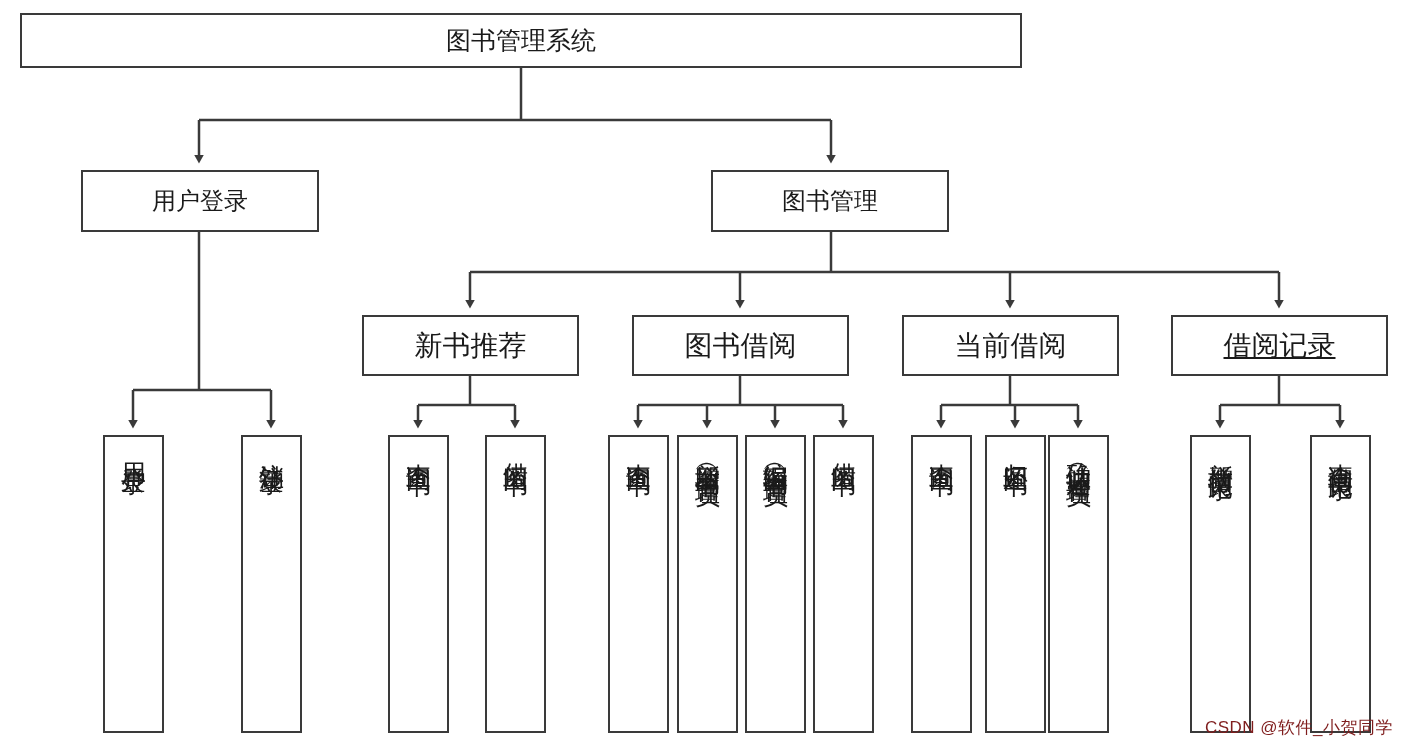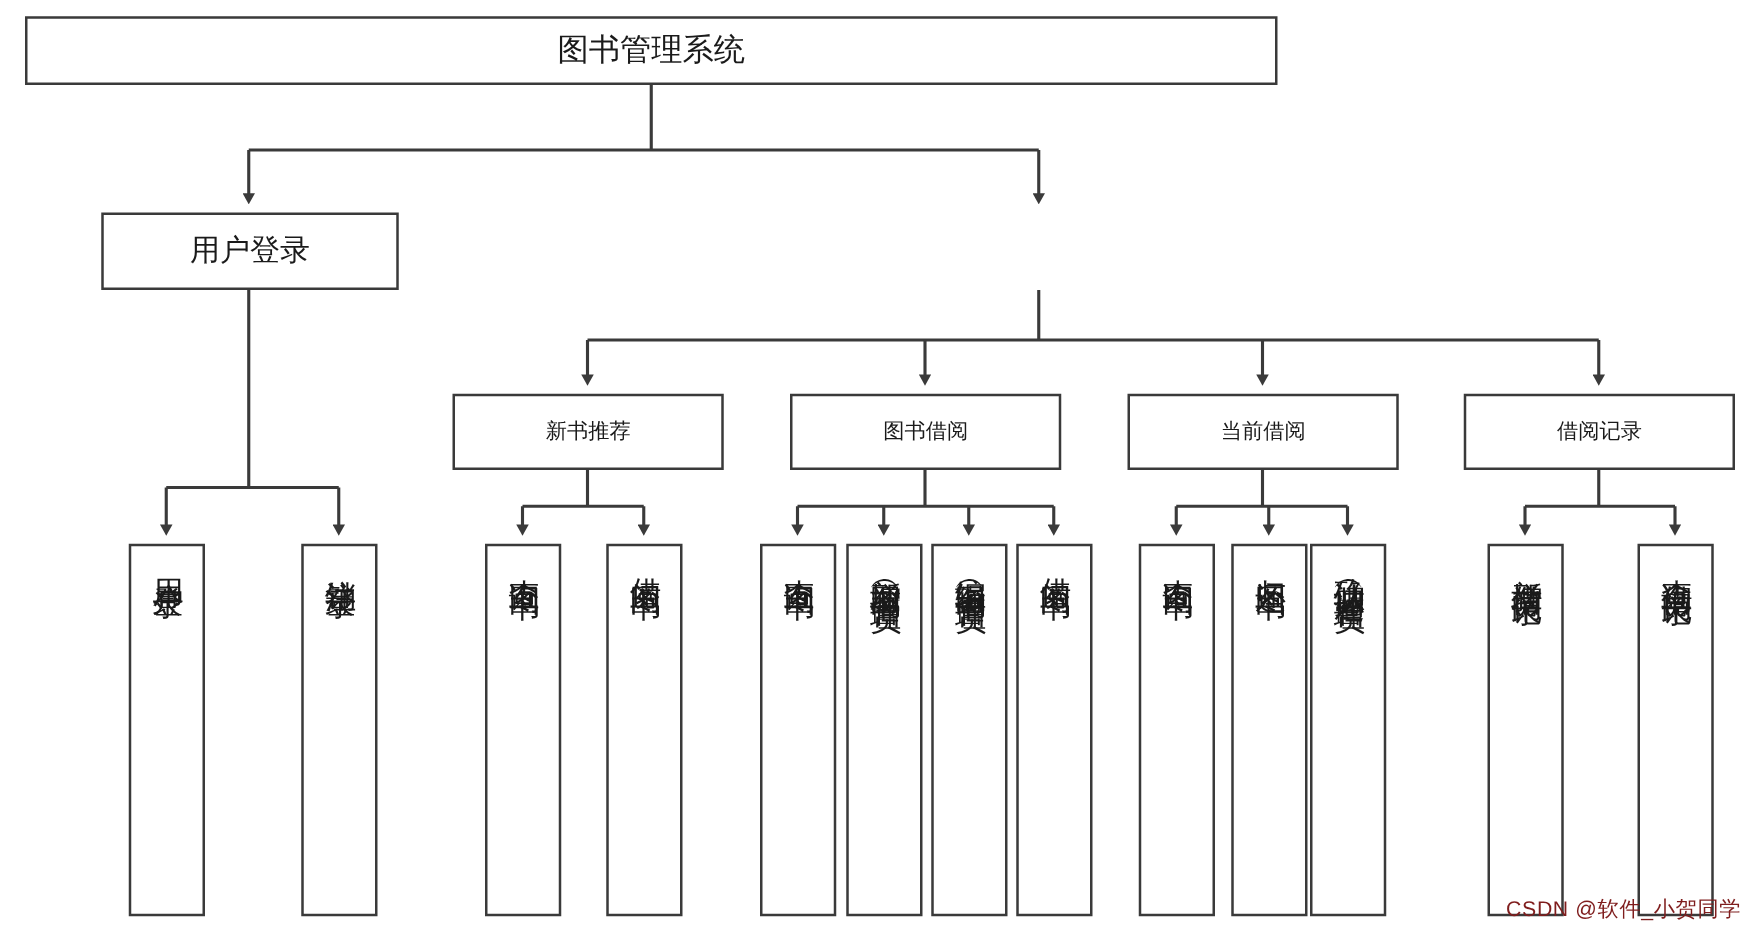--- a/index.html
+++ b/index.html
@@ -35,21 +35,21 @@
     justify-content: center;
     color: #1a1a1a;
   }
   .node .label {
     line-height: 1.18;
     text-align: right;
     white-space: nowrap;
   }
   .node.root .label { font-size: 25px; }
   .node.lvl2 .label { font-size: 24px; }
-  .node.lvl3 .label { font-size: 17px; }
+  .node.lvl3 .label { font-size: 28px; }
   .node.leaf {
     align-items: flex-start;
     justify-content: center;
     padding-top: 6px;
   }
   .node.leaf .label {
     writing-mode: vertical-rl;
     text-orientation: upright;
     font-size: 25px;
     letter-spacing: 3px;
@@ -122,31 +122,34 @@
     </g>
   </svg>
 
   <div class="node root" style="left:20px; top:13px; width:1002px; height:55px;">
     <span class="label">图书管理系统</span>
   </div>
 
   <div class="node lvl2" style="left:81px; top:170px; width:238px; height:62px;">
     <span class="label">用户登录</span>
   </div>
+  <div class="node lvl2" style="left:711px; top:170px; width:238px; height:62px;">
+    <span class="label">图书管理</span>
+  </div>
 
   <div class="node lvl3" style="left:362px; top:315px; width:217px; height:61px;">
     <span class="label">新书推荐</span>
   </div>
   <div class="node lvl3" style="left:902px; top:315px; width:217px; height:61px;">
     <span class="label">当前借阅</span>
   </div>
   <div class="node lvl3" style="left:632px; top:315px; width:217px; height:61px;">
     <span class="label">图书借阅</span>
   </div>
-  <div class="node lvl3" style="left:1171px; top:315px; width:217px; height:61px;">
+  <div class="node lvl3" style="left:1171px; top:315px; width:217px; height:61px;text-decoration:underline;">
     <span class="label">借阅记录</span>
   </div>
 
   <div class="node leaf" style="left:103px; top:435px; width:61px; height:298px;">
     <span class="label">用户登录</span>
   </div>
   <div class="node leaf" style="left:241px; top:435px; width:61px; height:298px;">
     <span class="label">注销登录</span>
   </div>
 

